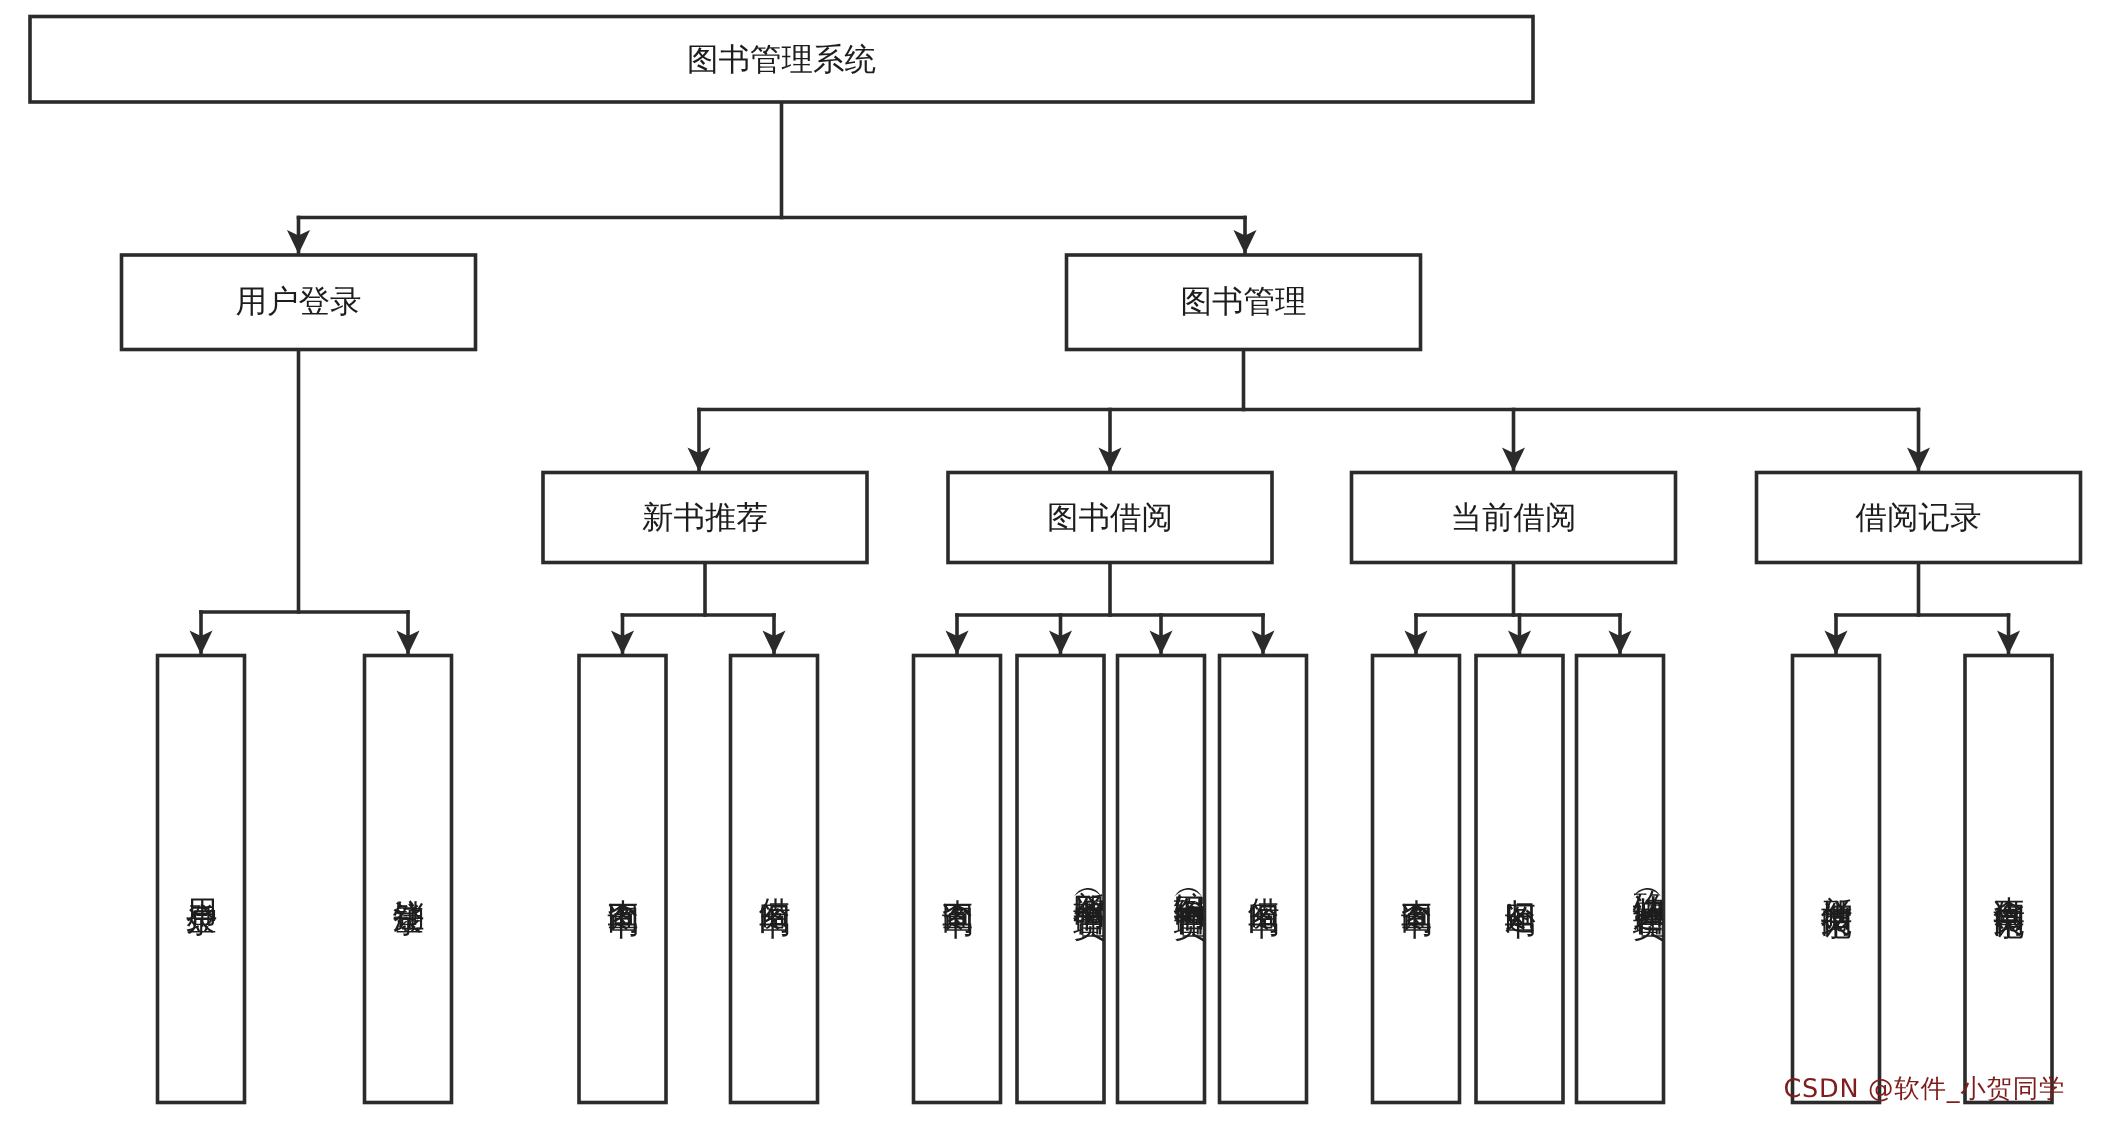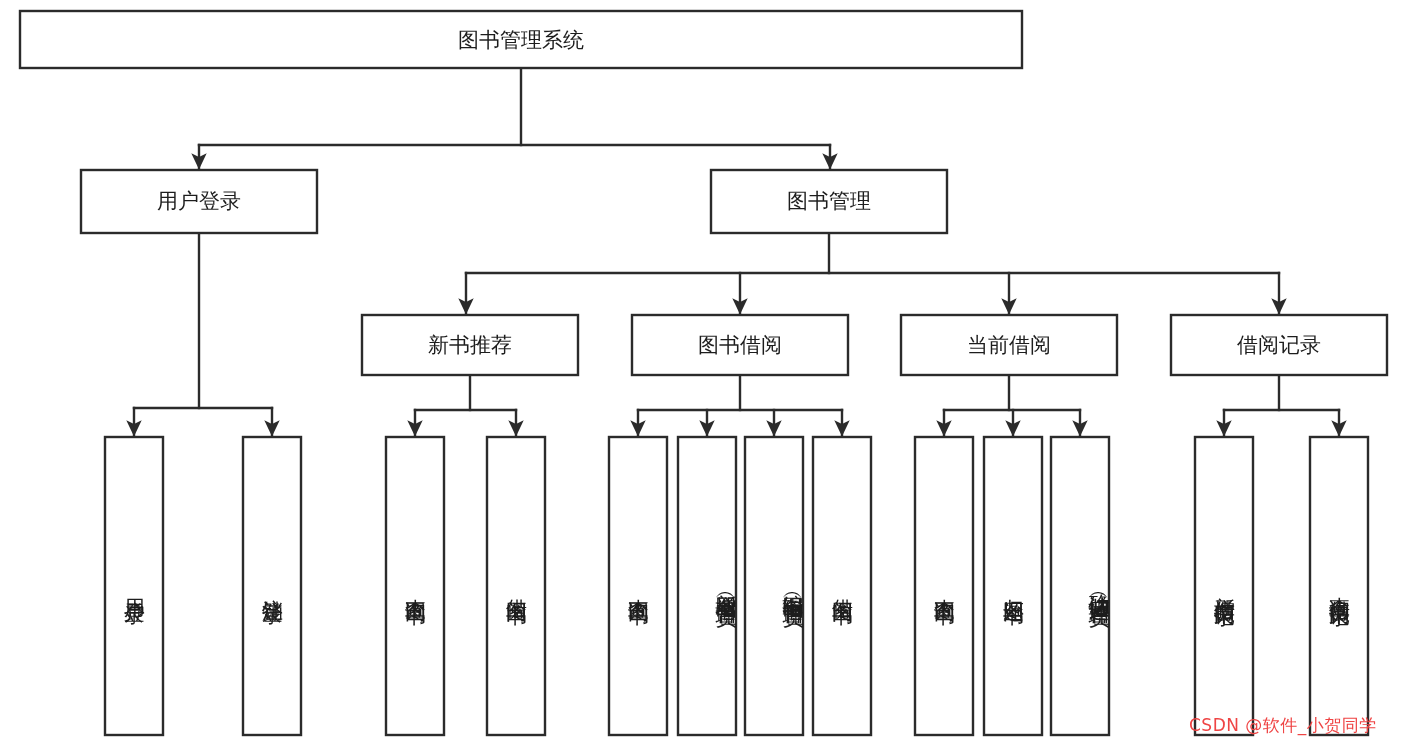--- a/index.html
+++ b/index.html
@@ -57,21 +57,21 @@
     display: flex;
     align-items: center;
     justify-content: center;
     white-space: nowrap;
     pointer-events: none;
   }
   .watermark {
     position: absolute;
     font-family: "DejaVu Sans", "Liberation Sans", sans-serif;
     font-size: 17px;
-    color: #ef4444;
+    color: #7f1d1d;
     white-space: nowrap;
     left: 1189px;
     top: 714px;
     letter-spacing: 0.5px;
   }
 </style>
 </head>
 <body>
 
 <div id="diagram-root">

